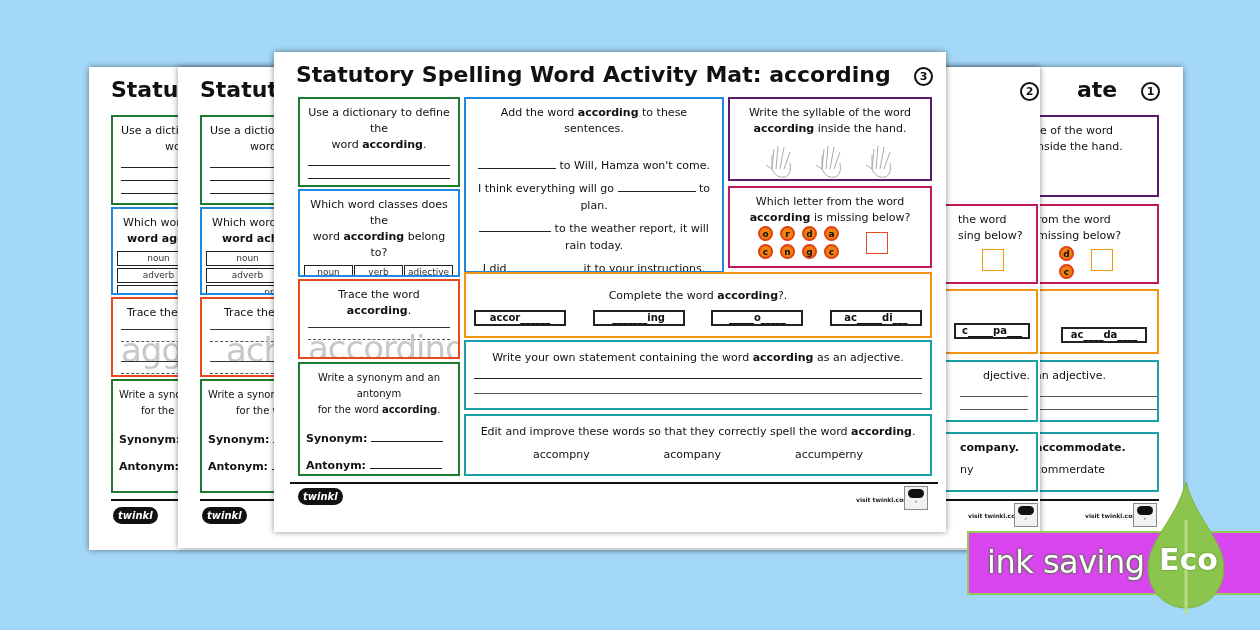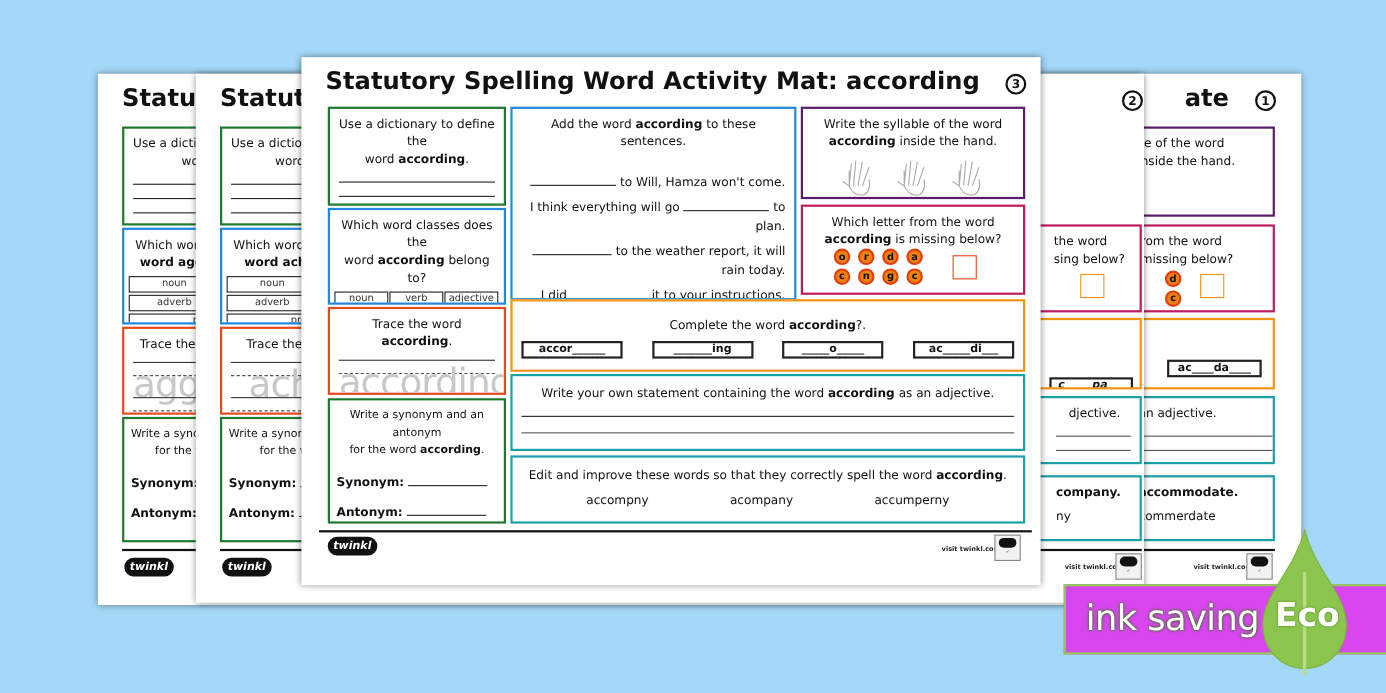--- a/index.html
+++ b/index.html
@@ -30,21 +30,21 @@
 
   .trace-wrap { position: relative; height: 50px; margin: 4px 8px 0 8px; }
   .trace-line { position: absolute; left: 0; right: 0; height: 0; }
   .trace-line.solid { border-top: 1.5px solid #333; }
   .trace-line.dash { border-top: 1.5px dashed #555; }
   .trace-word { position: absolute; left: 0; right: 0; top: 8px; font-size: 34px; color: #c8c8c8; text-align: center; letter-spacing: -1px; line-height: 34px; }
 
   .syn-line { text-align: left; font-weight: bold; font-size: 11px; padding: 0 6px; margin-top: 14px; }
   .syn-line span.blank { display: inline-block; width: 72px; border-bottom: 1.5px solid #222; margin-left: 4px; }
 
-  .sentence { font-size: 11px; line-height: 17px; padding: 0 8px; text-align: right; }
+  .sentence { font-size: 11px; line-height: 17px; padding: 0 8px; }
   .blank-inline { display: inline-block; border-bottom: 1.5px solid #222; vertical-align: baseline; height: 10px; }
 
   .hands { display: flex; justify-content: center; gap: 10px; margin-top: 4px; }
   .hand { width: 40px; height: 40px; }
 
   .letters { position: absolute; left: 28px; top: 38px; display: grid; grid-template-columns: repeat(4, 16px); gap: 3px 6px; }
   .letter { width: 15px; height: 15px; border-radius: 50%; background: #f08010; border: 2px solid #e04010; color: #111; font-size: 9px; font-weight: bold; display: flex; align-items: center; justify-content: center; }
   .answer-square { position: absolute; width: 22px; height: 22px; border: 1.5px solid #e84a1c; }
 
   .complete-row { display: flex; justify-content: space-between; padding: 0 8px; margin-top: 6px; }
@@ -177,24 +177,24 @@
   </div>
   <div class="footer-rule" style="left:22px; top:432px; width:180px;"></div>
   <div class="twinkl-logo" style="left:24px; top:440px;">twinkl</div>
 
   <div class="num-badge" style="left:842px; top:15px;">2</div>
   <div class="box magenta" style="left:700px; top:137px; width:160px; height:80px;">
     <div class="prompt" style="text-align:left; padding-left:78px"><span>the word</span><br><span>sing below?</span></div>
     <div class="answer-square" style="left:102px; top:43px; border-color:#f29312;"></div>
   </div>
   <div class="box orange" style="left:700px; top:222px; width:160px; height:65px;">
-    <div class="complete-cell" style="position:absolute; left:74px; top:52px; width:76px;font-style:italic;">c_____pa___</div>
+    <div class="complete-cell" style="position:absolute; left:74px; top:32px; width:76px;">c_____pa___</div>
   </div>
   <div class="box teal" style="left:700px; top:293px; width:160px; height:62px;">
-    <div class="prompt" style="text-align:center; padding-left:80px">djective.</div>
+    <div class="prompt" style="text-align:right; padding-left:80px">djective.</div>
     <div class="rule thin" style="margin-left:80px"></div>
       <div class="rule thin" style="margin-left:80px"></div>
   </div>
   <div class="box teal" style="left:700px; top:365px; width:160px; height:60px;">
     <div class="prompt" style="text-align:left; padding-left:80px; font-weight:bold">company.</div>
     <div class="prompt" style="text-align:left; padding-left:80px">ny</div>
   </div>
   <div class="footer-rule" style="left:700px; top:432px; width:160px;"></div>
   <div class="visit-text" style="left:790px; top:445px;">visit twinkl.com</div>
   <div class="quality-badge" style="left:836px; top:436px;"><span class="cloud"></span>✓</div>

